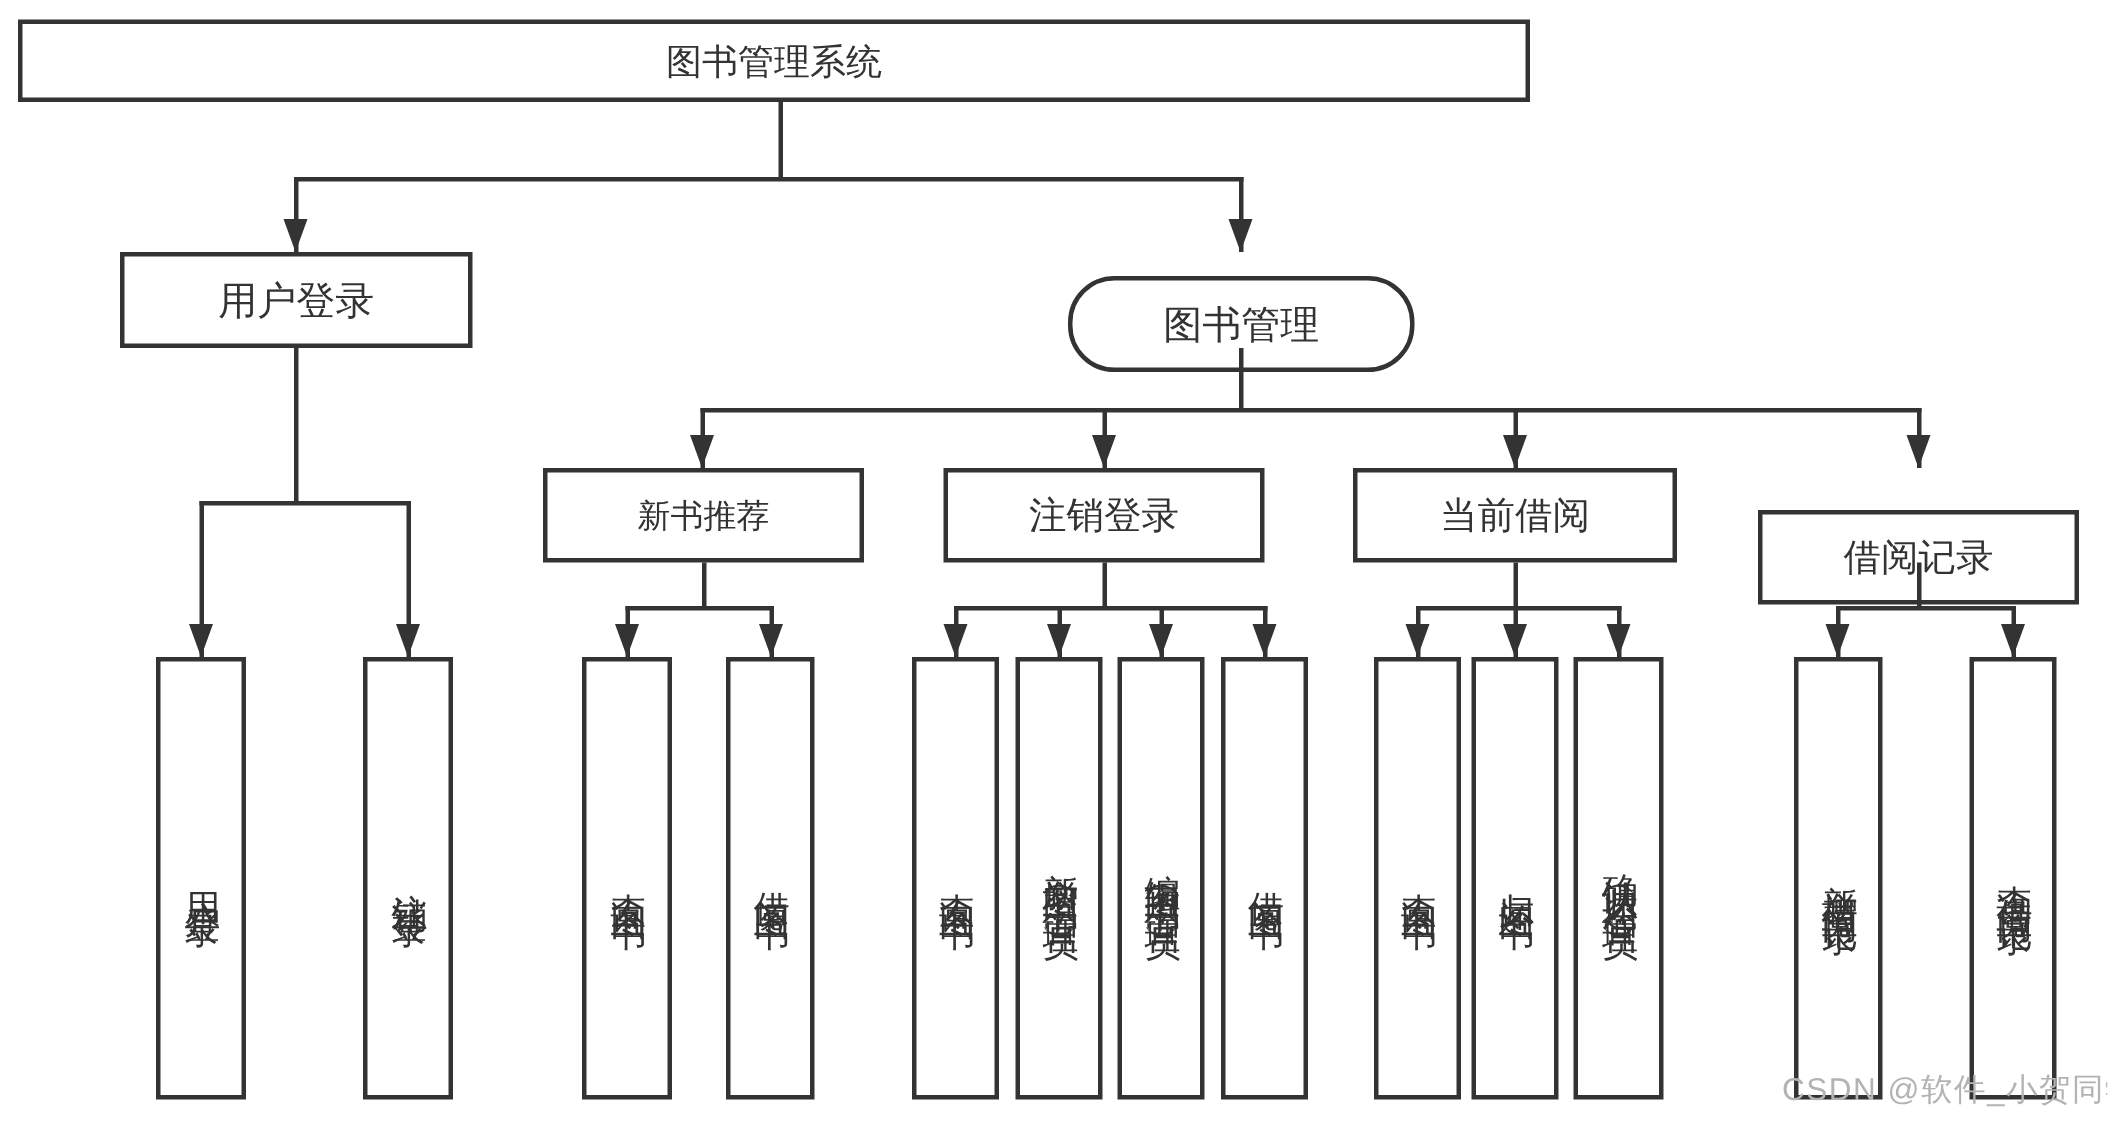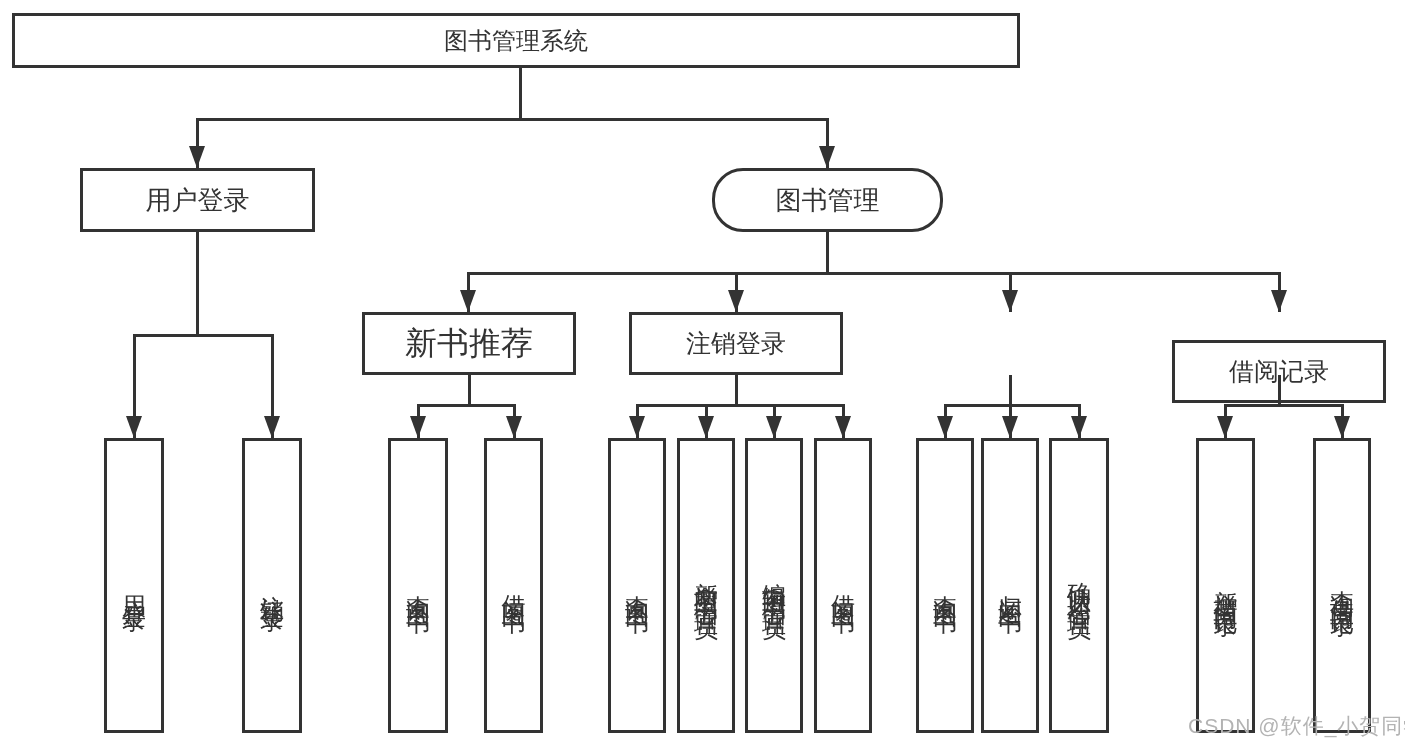--- a/index.html
+++ b/index.html
@@ -69,42 +69,43 @@
   <div class="box" style="left:12px; top:13px; width:1008px; height:55px; font-size:24px;">图书管理系统</div>
 
   <div class="vline" style="left:518.5px; top:68px; height:51px;"></div>
   <div class="hline" style="left:195.5px; top:117.5px; width:633px;"></div>
   <div class="vline" style="left:195.5px; top:117.5px; height:50.5px;"></div>
   <div class="vline" style="left:825.5px; top:117.5px; height:50.5px;"></div>
   <div class="arrow" style="left:189px; top:146px;"></div>
   <div class="arrow" style="left:819px; top:146px;"></div>
 
   <div class="box" style="left:80px; top:168px; width:235px; height:64px; font-size:26px;">用户登录</div>
-  <div class="box" style="left:712px; top:168px; width:231px; height:64px; font-size:26px;border-radius:31px;">图书管理</div>
+  <div class="box" style="left:712px; top:184px; width:231px; height:64px; font-size:26px;border-radius:31px;">图书管理</div>
 
   <div class="vline" style="left:195.5px; top:232px; height:103px;"></div>
   <div class="hline" style="left:132.5px; top:333.5px; width:141px;"></div>
   <div class="vline" style="left:132.5px; top:333.5px; height:104.5px;"></div>
   <div class="vline" style="left:270.5px; top:333.5px; height:104.5px;"></div>
   <div class="arrow" style="left:126px; top:416px;"></div>
   <div class="arrow" style="left:264px; top:416px;"></div>
 
   <div class="vline" style="left:825.5px; top:232px; height:41px;"></div>
   <div class="hline" style="left:466.5px; top:271.5px; width:814px;"></div>
   <div class="vline" style="left:466.5px; top:271.5px; height:40.5px;"></div>
   <div class="vline" style="left:734.5px; top:271.5px; height:40.5px;"></div>
   <div class="vline" style="left:1008.5px; top:271.5px; height:40.5px;"></div>
   <div class="vline" style="left:1277.5px; top:271.5px; height:40.5px;"></div>
   <div class="arrow" style="left:460px; top:290px;"></div>
   <div class="arrow" style="left:728px; top:290px;"></div>
   <div class="arrow" style="left:1002px; top:290px;"></div>
   <div class="arrow" style="left:1271px; top:290px;"></div>
 
-  <div class="box" style="left:362px; top:312px; width:214px; height:63px; font-size:32px;">新书推荐</div>
+  <div class="box" style="left:362px; top:312px; width:214px; height:63px; font-size:22px;">新书推荐</div>
   <div class="box" style="left:629px; top:312px; width:214px; height:63px; font-size:25px;">注销登录</div>
+  <div class="box" style="left:902px; top:312px; width:216px; height:63px; font-size:25px;">当前借阅</div>
   <div class="box" style="left:1172px; top:312px; width:214px; height:63px; font-size:25px;margin-top:28px;">借阅记录</div>
 
   <div class="vline" style="left:467.5px; top:375px; height:30px;"></div>
   <div class="hline" style="left:416.5px; top:403.5px; width:99px;"></div>
   <div class="vline" style="left:416.5px; top:403.5px; height:34.5px;"></div>
   <div class="vline" style="left:512.5px; top:403.5px; height:34.5px;"></div>
   <div class="arrow" style="left:410px; top:416px;"></div>
   <div class="arrow" style="left:506px; top:416px;"></div>
 
   <div class="vline" style="left:734.5px; top:375px; height:30px;"></div>

